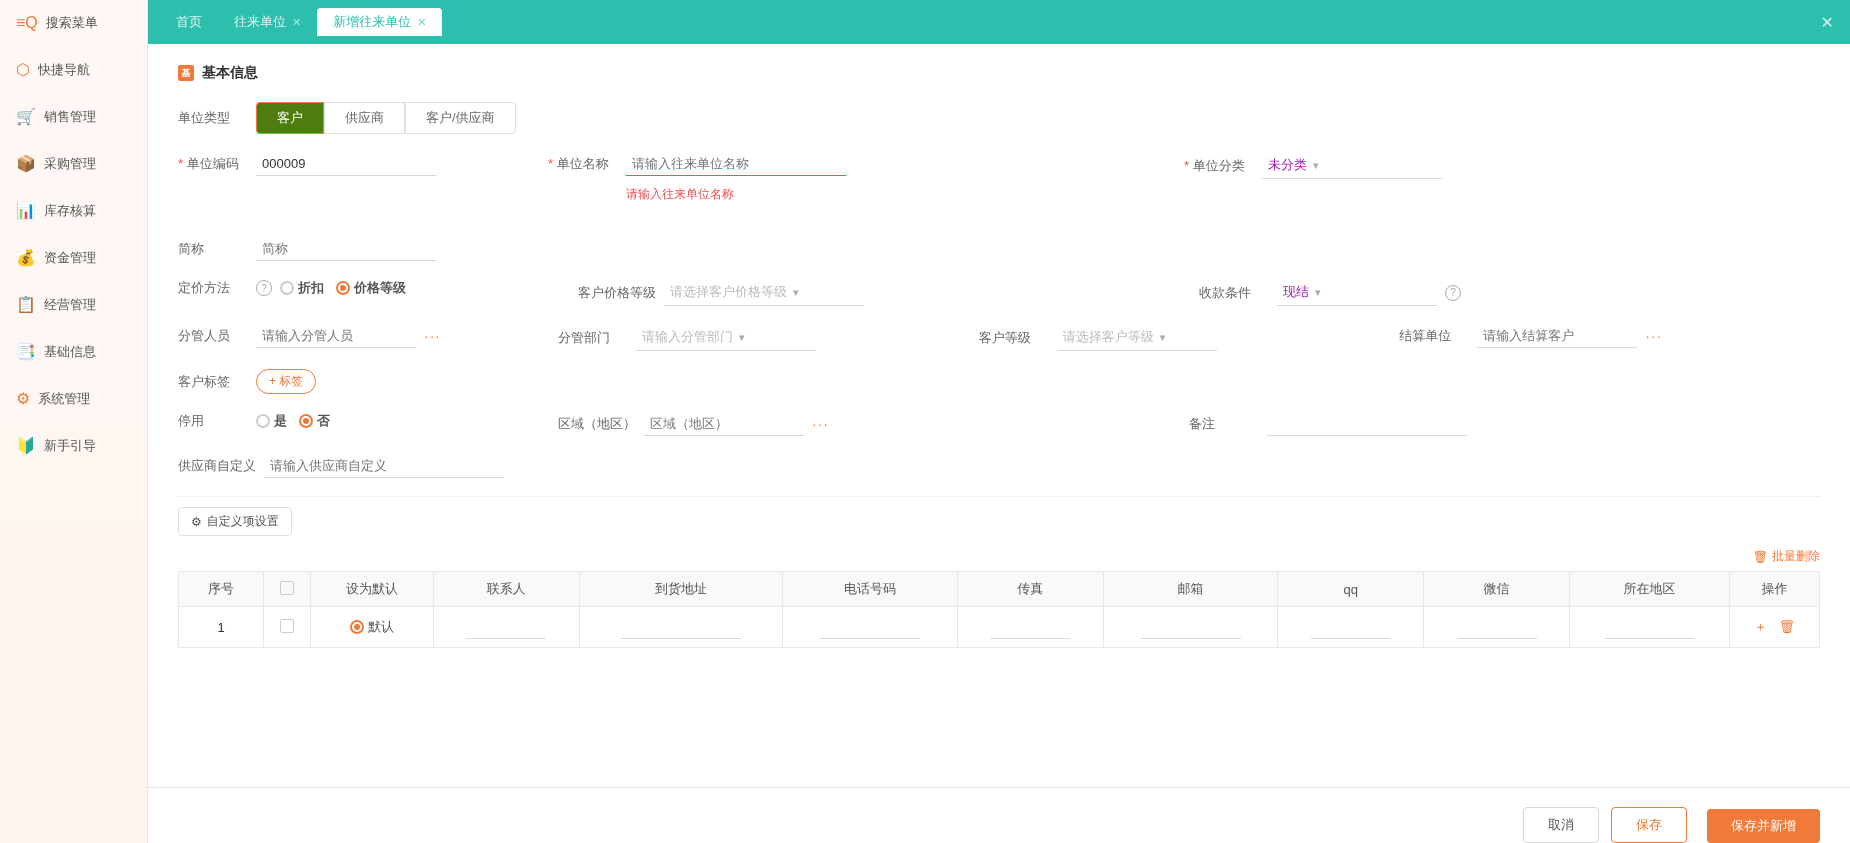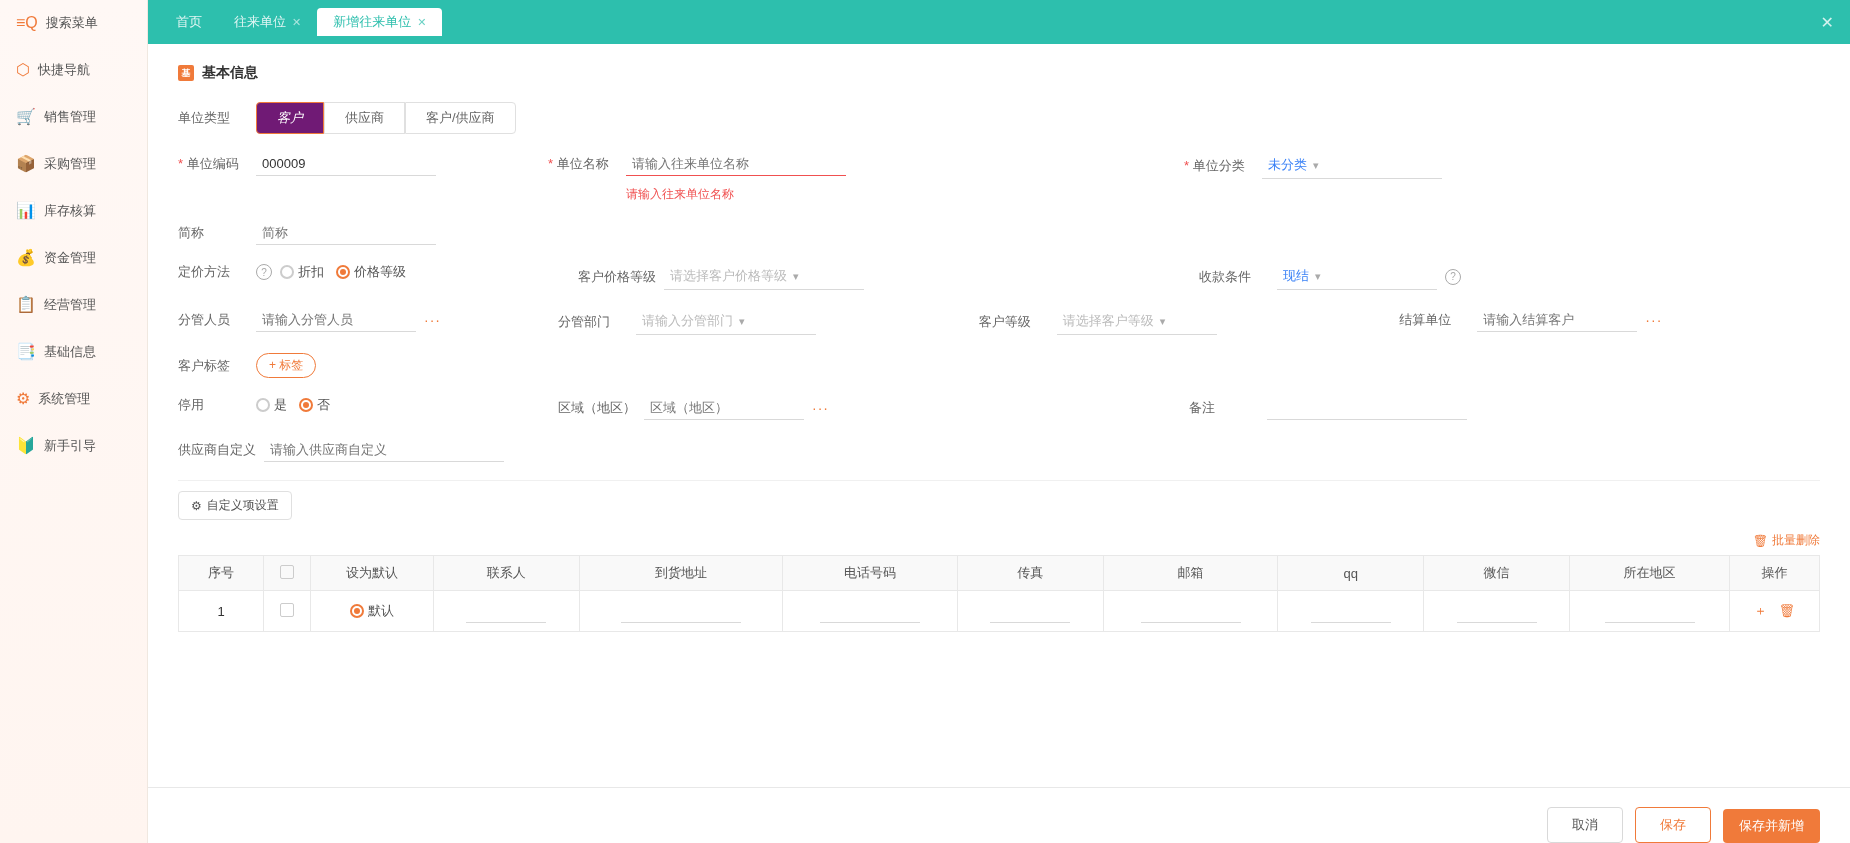--- a/index.html
+++ b/index.html
@@ -154,46 +154,45 @@
       font-size: 13px;
       color: #999;
       cursor: pointer;
       display: flex;
       align-items: center;
       gap: 6px;
       min-width: 160px;
       background: transparent;
     }
     .form-select .chevron { color: #aaa; font-size: 11px; }
-    .select-value { color: #3b82f6; }
+    .select-value { color: #a21caf; }
 
     
     .unit-type-group {
       display: flex;
       gap: 0;
     }
     .unit-type-btn {
       padding: 6px 20px;
       border: 1px solid #e0e0e0;
       cursor: pointer;
       font-size: 13px;
       background: #fff;
       color: #666;
     }
     .unit-type-btn.active {
-      background: #701a75;
+      background: #4d7c0f;
       color: #fff;
       border-color: #f07a3a;
-      font-style: italic;
     }
     .unit-type-btn:first-child { border-radius: 4px 0 0 4px; }
     .unit-type-btn:last-child { border-radius: 0 4px 4px 0; }
 
     
-    .radio-group { display: flex; align-items: center; gap: 12px; }
+    .radio-group { display: flex; align-items: center; gap: 12px; font-weight: bold; }
     .radio-item { display: flex; align-items: center; gap: 4px; cursor: pointer; color: #555; }
     .radio-circle {
       width: 14px; height: 14px;
       border-radius: 50%;
       border: 2px solid #ccc;
       display: flex; align-items: center; justify-content: center;
     }
     .radio-circle.checked { border-color: #f07a3a; }
     .radio-circle.checked::after {
       content: '';
@@ -307,27 +306,28 @@
     .btn-save {
       padding: 8px 24px;
       border: 1px solid #f07a3a;
       background: #fff;
       color: #f07a3a;
       border-radius: 4px;
       cursor: pointer;
       font-size: 13px;
     }
     .btn-save-new {
-      padding: 8px 16px;
+      padding: 8px 24px;
       border: none;
       background: #f07a3a;
       color: #fff;
       border-radius: 4px;
       cursor: pointer;
       font-size: 13px;
+      margin-left: 8px;
     }
 
     
     .custom-settings-btn {
       border: 1px solid #e0e0e0;
       background: #fff;
       color: #555;
       padding: 5px 12px;
       border-radius: 4px;
       cursor: pointer;
@@ -445,21 +445,21 @@
       <div class="form-group" style="min-width:260px;">
         <span class="form-label required">单位分类</span>
         <div class="form-select" style="min-width:180px;">
           <span class="select-value">未分类</span>
           <span class="chevron">▾</span>
         </div>
       </div>
     </div>
 
     <div class="form-row">
-      <div class="form-group" style="min-width:280px;max-width:350px;">
+      <div class="form-group" style="min-width:280px;max-width:350px;margin-top:16px;">
         <span class="form-label">简称</span>
         <input class="form-input" type="text" placeholder="简称" style="">
       </div>
     </div>
 
     <div class="form-row">
 
       <div class="form-group" style="min-width:280px; max-width:380px;">
         <span class="form-label">定价方法</span>
         <span class="help-icon">?</span>

